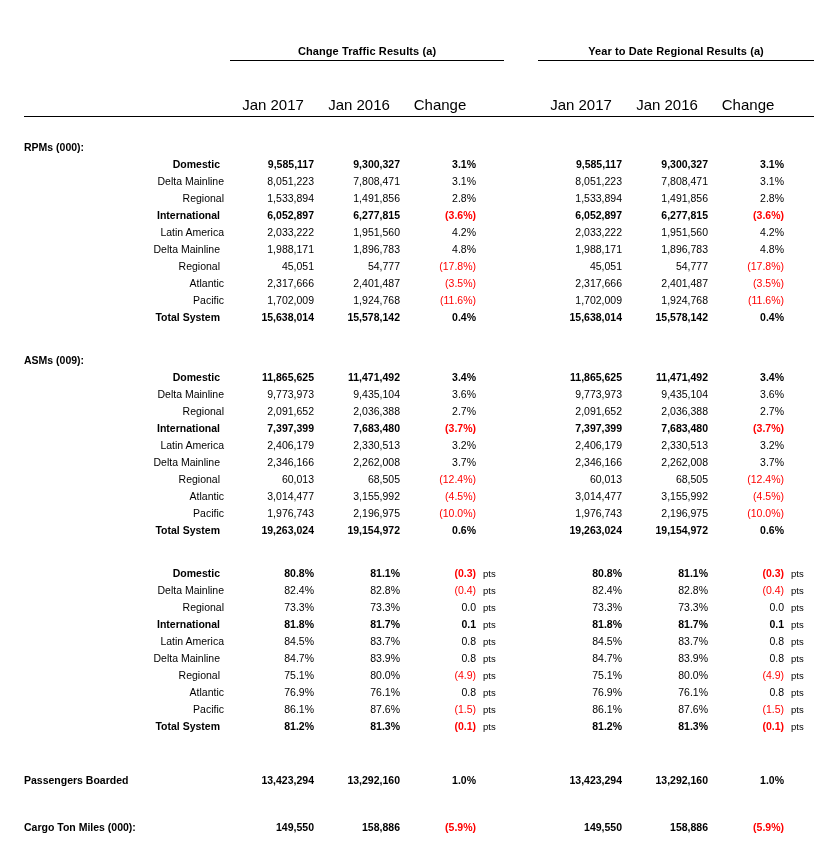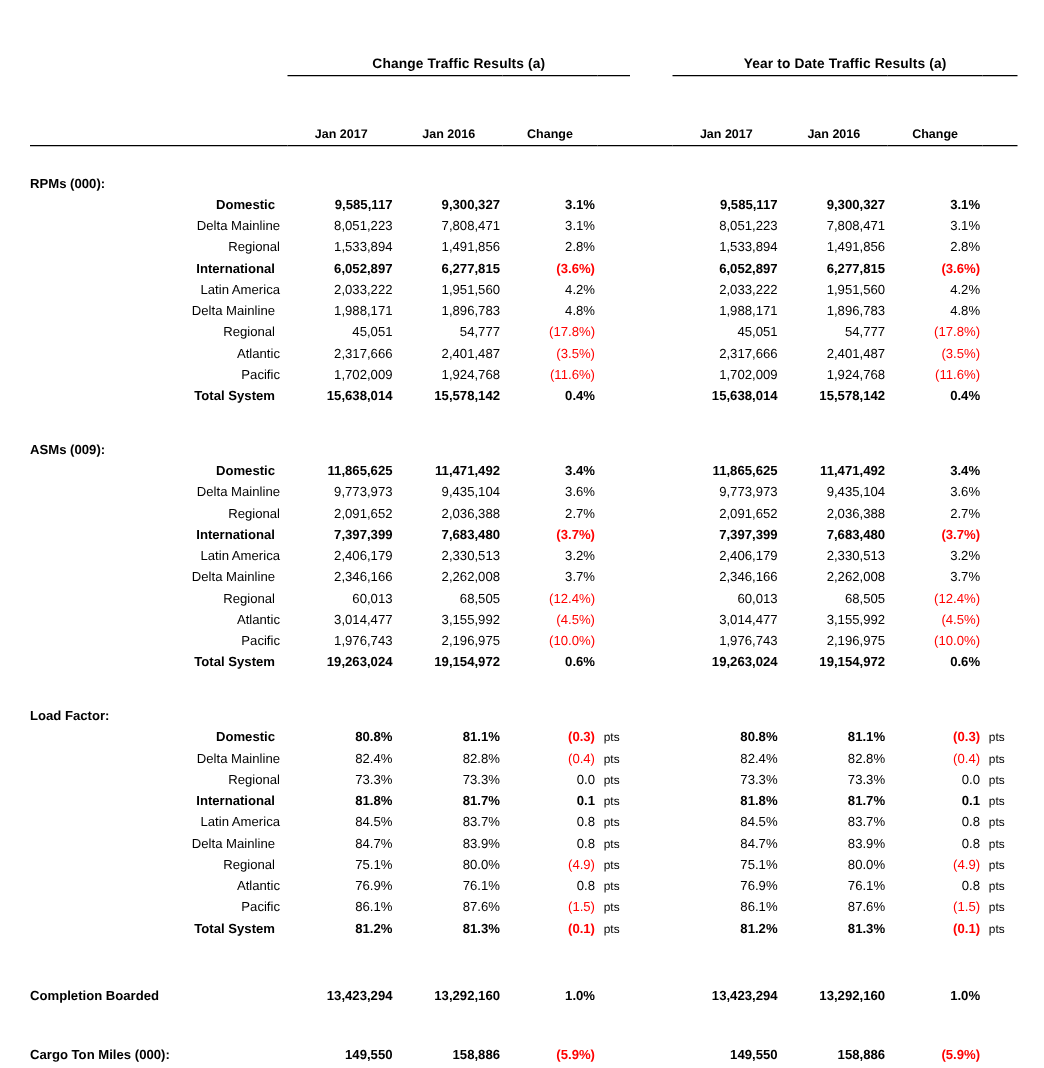--- a/index.html
+++ b/index.html
@@ -61,22 +61,22 @@
     letter-spacing: 0.1px;
     padding-bottom: 3px;
     border-bottom: 1.2px solid #000;
   }
   .grp-spacer { height: 26px; }
 
   
   .sub-head { height: 30px; }
   .sub-title {
     text-align: center;
-    font-weight: bold;
-    font-size: 10px;
+    font-weight: normal;
+    font-size: 15px;
     padding-bottom: 3px;
   }
   .sub-rule td {
     border-bottom: 1.2px solid #000;
     height: 0;
     font-size: 0;
     line-height: 0;
   }
 
   
@@ -144,21 +144,21 @@
         <col class="c-y2">
         <col class="c-y3">
         <col class="c-yu">
     </colgroup>
     <tbody id="tbody-root">
         <tr class="grp-head">
           <td></td>
           <td></td>
           <td class="grp-title" colspan="4">Change Traffic Results (a)</td>
           <td></td>
-          <td class="grp-title" colspan="4">Year to Date Traffic Results (a)</td>
+          <td class="grp-title" colspan="4">Year to Date Regional Results (a)</td>
         </tr>
         <tr class="grp-spacer">
           <td colspan="11"></td>
         </tr>
         <tr class="sub-head">
           <td></td>
           <td></td>
           <td class="sub-title">Jan 2017</td>
           <td class="sub-title">Jan 2016</td>
           <td class="sub-title">Change</td>
@@ -453,24 +453,20 @@
           <td></td>
           <td class="num bold">19,263,024</td>
           <td class="num bold">19,154,972</td>
           <td class="num bold">0.6%</td>
           <td class="unit"></td>
         </tr>
         <tr class="spacer-lg">
           <td colspan="11"></td>
         </tr>
         <tr class="datarow">
-          <td class="lbl sect">Load Factor:</td>
-          <td colspan="10"></td>
-        </tr>
-        <tr class="datarow">
           <td class="lbl bold" style="padding-right: 4px;">Domestic</td>
           <td></td>
           <td class="num bold">80.8%</td>
           <td class="num bold">81.1%</td>
           <td class="num bold neg">(0.3)</td>
           <td class="unit">pts</td>
           <td></td>
           <td class="num bold">80.8%</td>
           <td class="num bold">81.1%</td>
           <td class="num bold neg">(0.3)</td>
@@ -593,21 +589,21 @@
           <td class="num bold neg">(0.1)</td>
           <td class="unit">pts</td>
         </tr>
         <tr class="spacer-lg">
           <td colspan="11"></td>
         </tr>
         <tr class="spacer-sm">
           <td colspan="11"></td>
         </tr>
         <tr class="datarow">
-          <td class="lbl bold sect" style="padding-right: 4px;">Completion Boarded</td>
+          <td class="lbl bold sect" style="padding-right: 4px;">Passengers Boarded</td>
           <td></td>
           <td class="num bold">13,423,294</td>
           <td class="num bold">13,292,160</td>
           <td class="num bold">1.0%</td>
           <td class="unit"></td>
           <td></td>
           <td class="num bold">13,423,294</td>
           <td class="num bold">13,292,160</td>
           <td class="num bold">1.0%</td>
           <td class="unit"></td>

